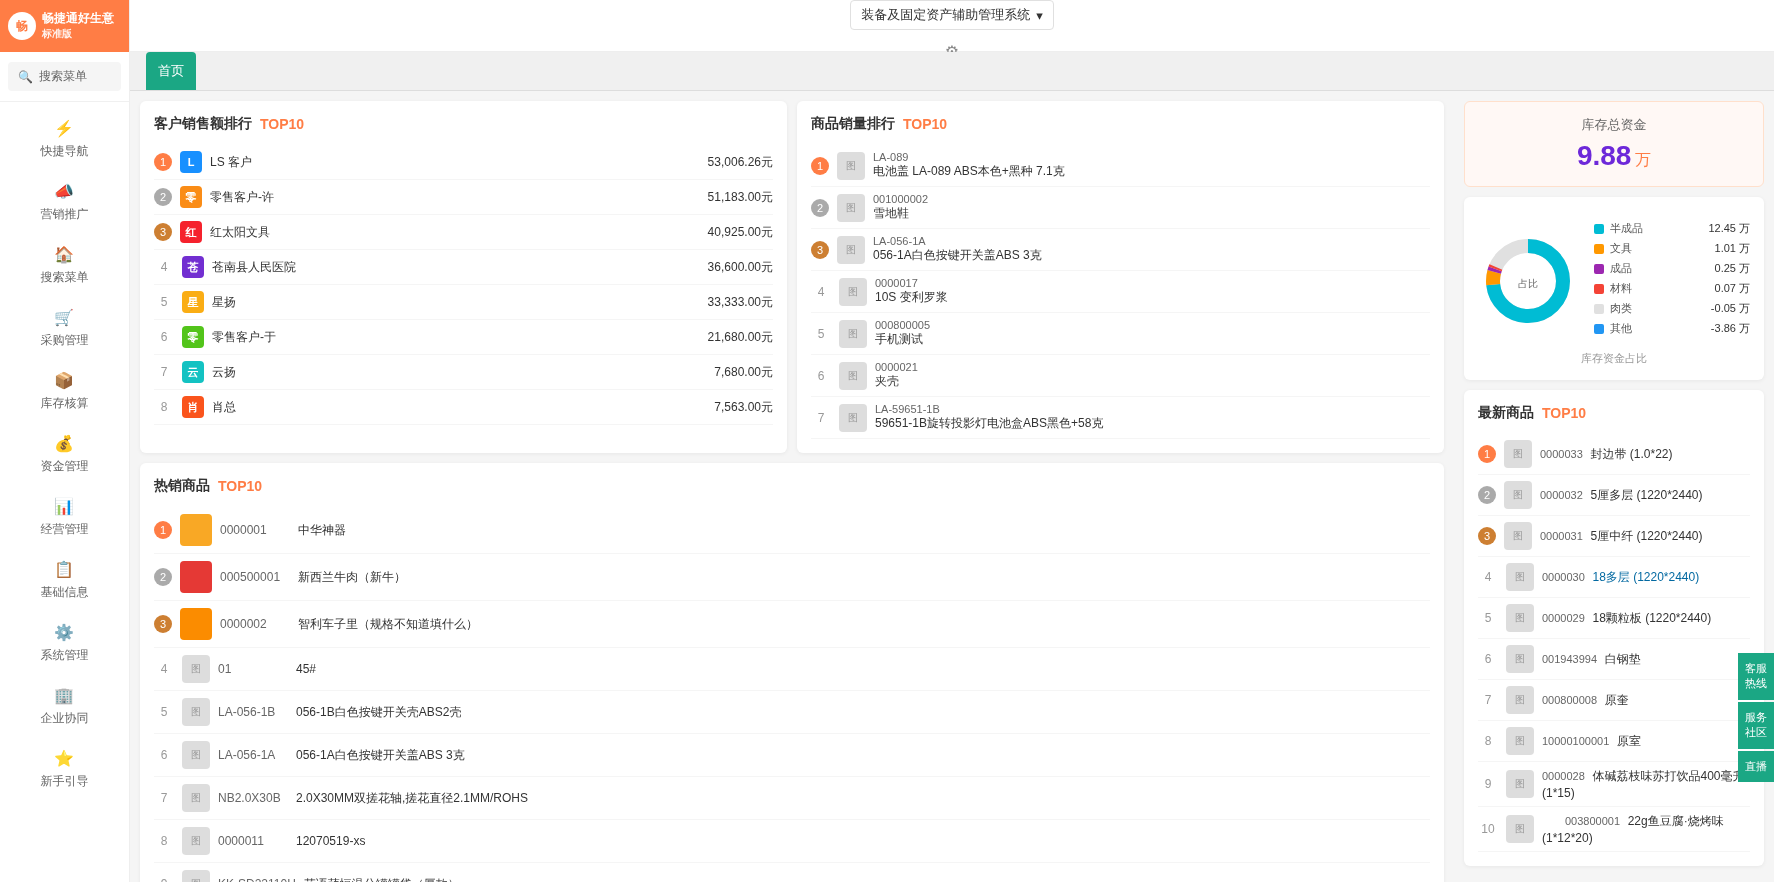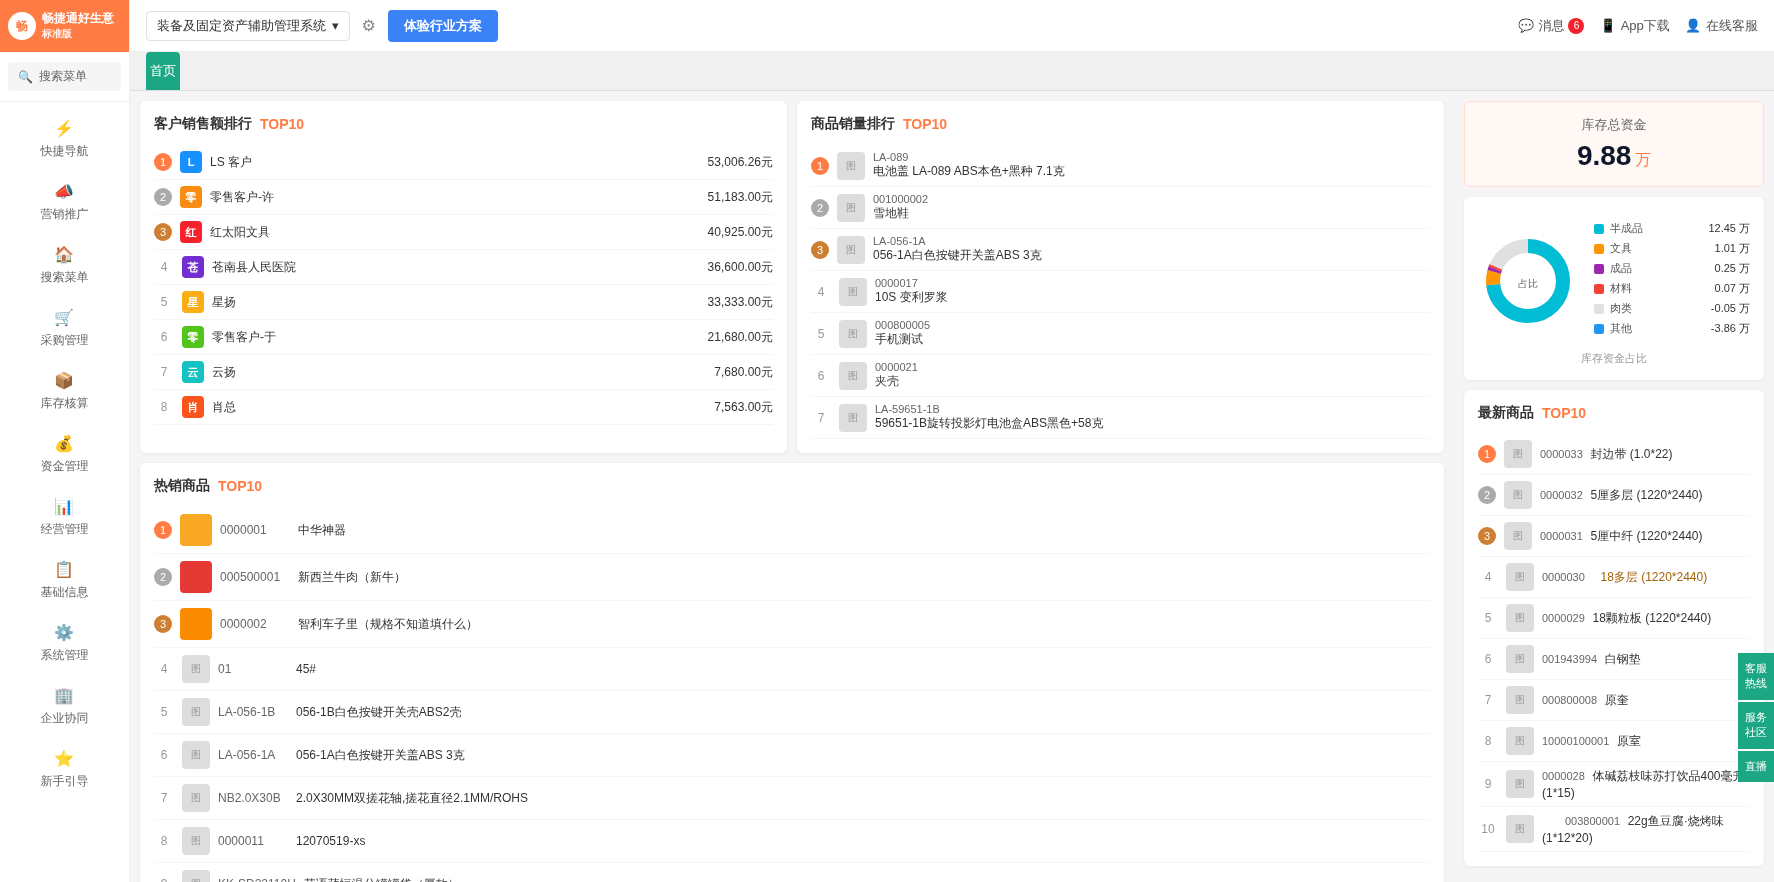--- a/index.html
+++ b/index.html
@@ -79,20 +79,21 @@
     }
     .topbar {
       background: #fff;
       height: 52px;
       display: flex;
       align-items: center;
       padding: 0 16px;
       gap: 12px;
       border-bottom: 1px solid #eee;
       flex-shrink: 0;
+      flex-direction: column;
     }
     .topbar-selector {
       display: flex; align-items: center; gap: 6px;
       color: #333; font-size: 13px; cursor: pointer;
       border: 1px solid #e0e0e0; border-radius: 4px; padding: 5px 10px;
     }
     .topbar-gear {
       color: #888; cursor: pointer; font-size: 16px;
     }
     .topbar-trial-btn {
@@ -113,21 +114,21 @@
 
     
     .page-nav {
       background: #f0f0f0;
       padding: 0 16px;
       display: flex;
       flex-shrink: 0;
       border-bottom: 1px solid #ddd;
     }
     .page-nav-tab {
-      padding: 10px 4px;
+      padding: 10px 12px;
       background: #1ba784;
       color: white;
       font-size: 13px;
       cursor: pointer;
       border-radius: 4px 4px 0 0;
     }
 
     
     .content-area {
       flex: 1;
@@ -241,21 +242,21 @@
 
     
     .inventory-total-card {
       background: #fff8f5;
       border-radius: 6px;
       padding: 14px;
       text-align: center;
       border: 1px solid #ffe0cc;
     }
     .inventory-total-label { font-size: 13px; color: #666; margin-bottom: 6px; }
-    .inventory-total-value { font-size: 28px; color: #0f172a; font-weight: bold; }
+    .inventory-total-value { font-size: 28px; color: #6d28d9; font-weight: bold; }
     .inventory-total-unit { font-size: 16px; color: #ff7d45; }
 
     
     .donut-container {
       display: flex;
       align-items: center;
       gap: 16px;
       margin: 10px 0;
     }
     .donut-chart {
@@ -706,21 +707,21 @@
             <div style="flex:1;">
               <span style="font-size:11px;color:#666;">0000031</span>
               <span style="font-size:12px;color:#333;margin-left:4px;">5厘中纤 (1220*2440)</span>
             </div>
           </div>
           <div class="new-prod-row">
             <div class="rank-num">4</div>
             <div class="prod-img-gray">图</div>
             <div style="flex:1;">
               <span style="font-size:11px;color:#666;">0000030</span>
-              <span style="font-size:12px;color:#a16207;margin-left:12px;">18多层 (1220*2440)</span>
+              <span style="font-size:12px;color:#0369a1;margin-left:4px;">18多层 (1220*2440)</span>
             </div>
           </div>
           <div class="new-prod-row">
             <div class="rank-num">5</div>
             <div class="prod-img-gray">图</div>
             <div style="flex:1;">
               <span style="font-size:11px;color:#666;">0000029</span>
               <span style="font-size:12px;color:#333;margin-left:4px;">18颗粒板 (1220*2440)</span>
             </div>
           </div>

